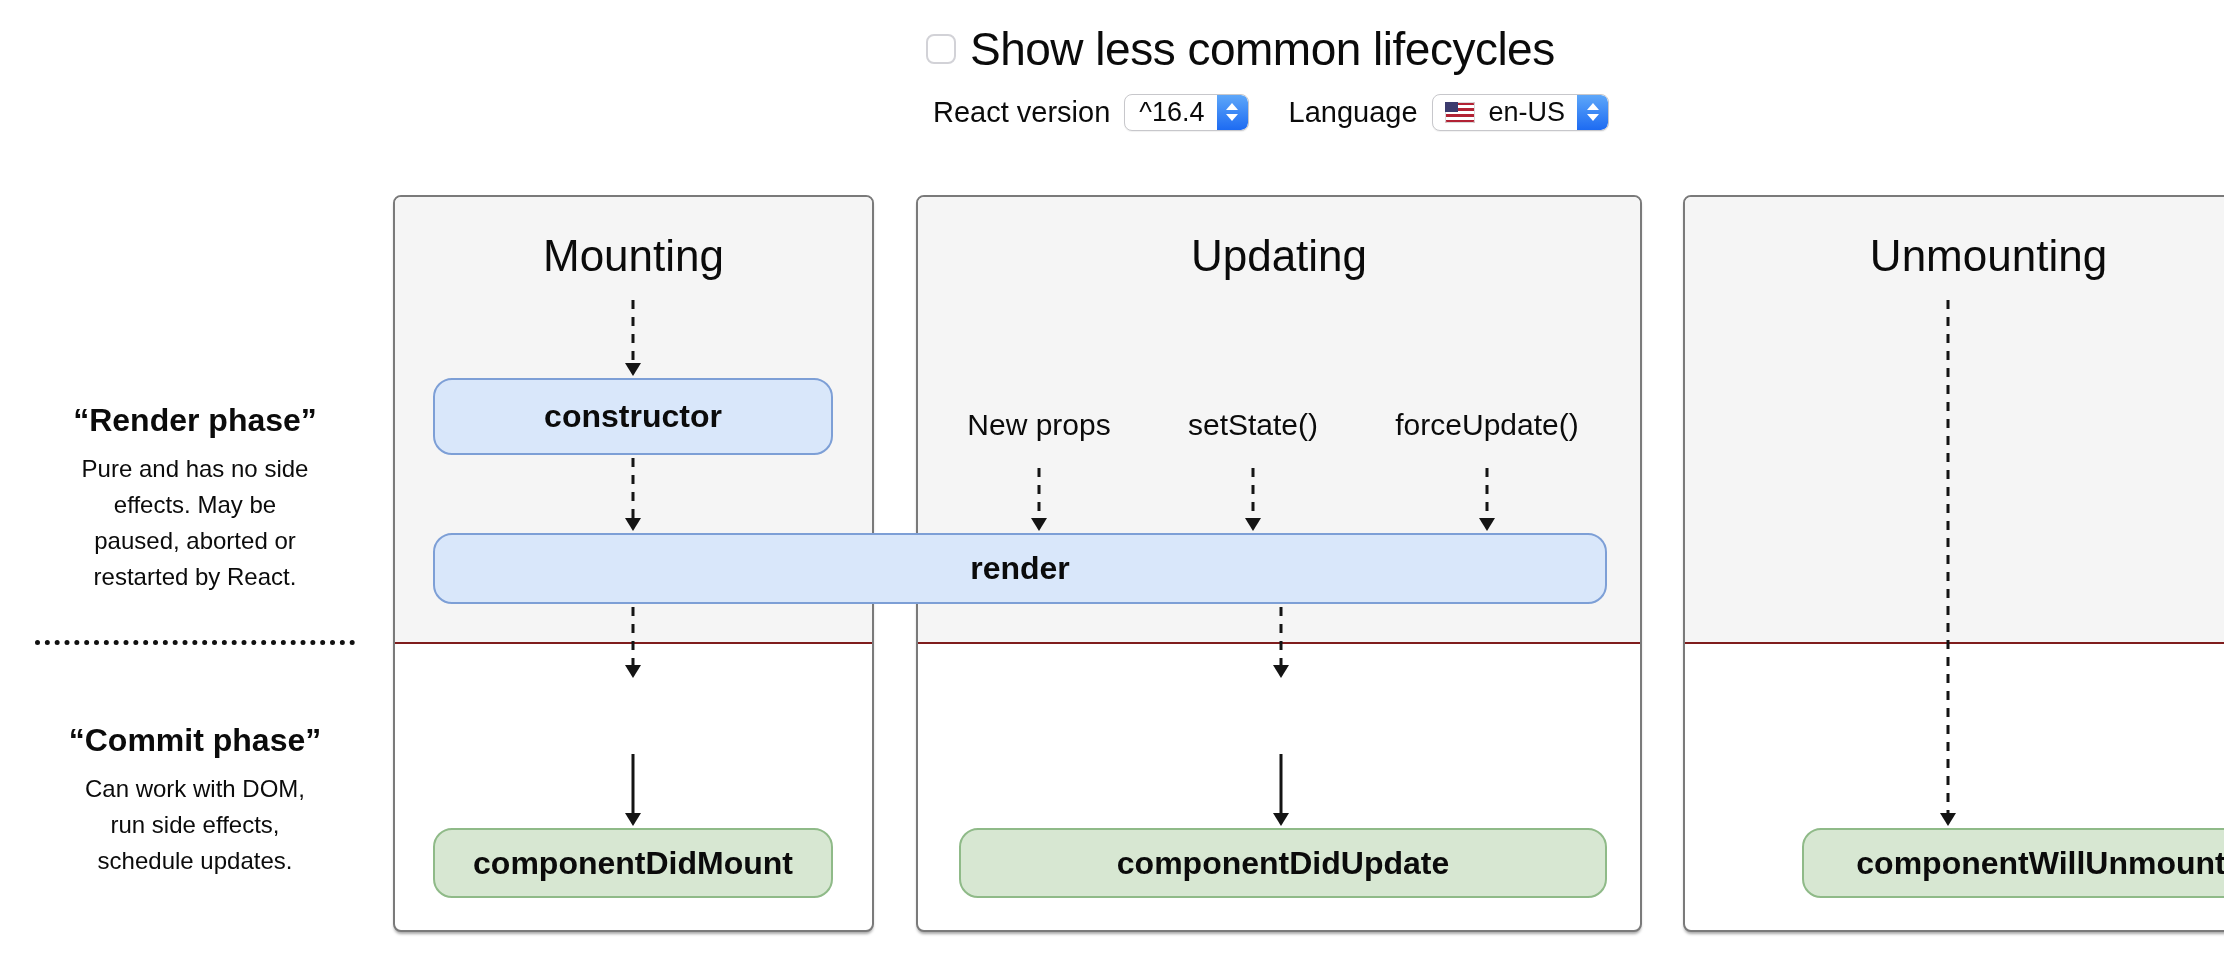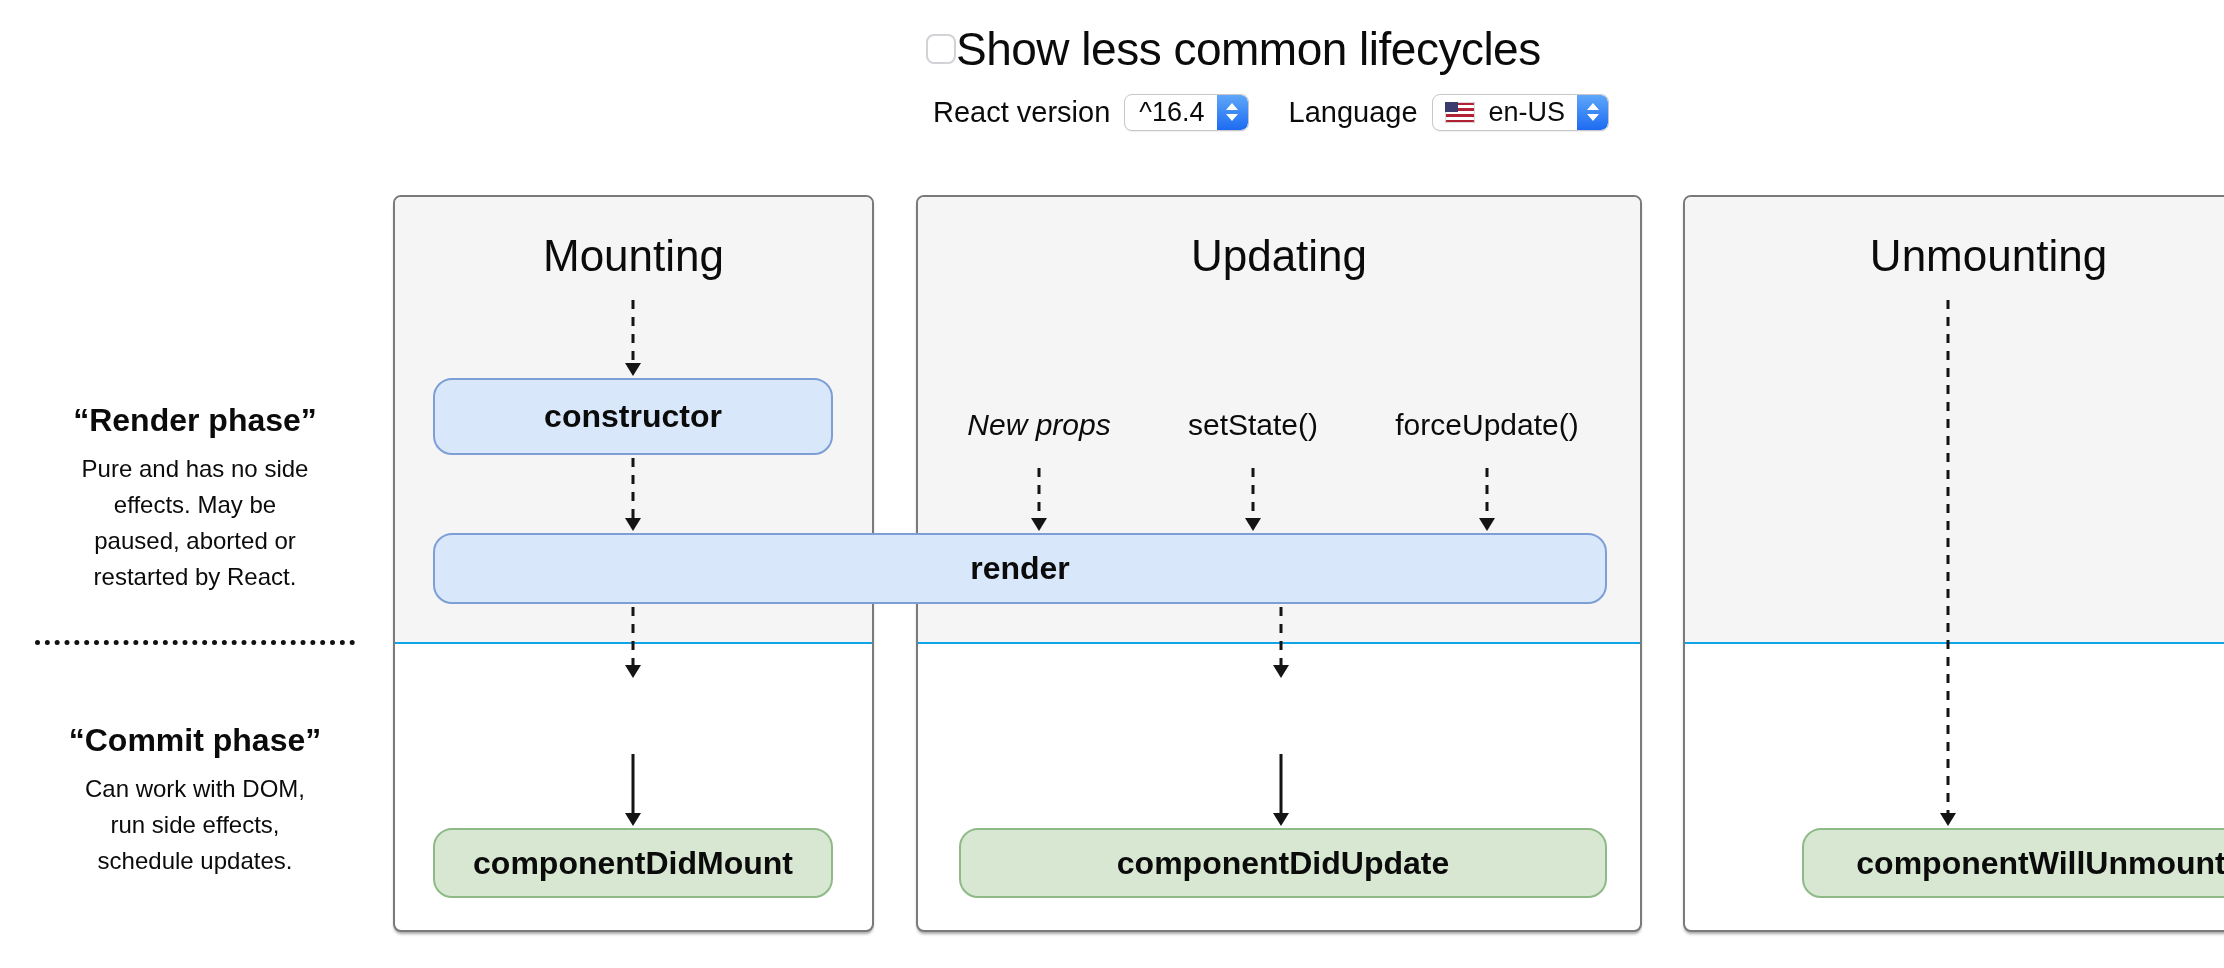--- a/index.html
+++ b/index.html
@@ -9,21 +9,21 @@
     position: relative;
     width: 2224px;
     height: 968px;
     background: #ffffff;
     overflow: hidden;
   }
 
   
   .toggle-row {
     position: absolute; left: 926px; top: 20px; height: 58px;
-    display: flex; align-items: center; 
+    display: flex; align-items: center; gap: 14px;
   }
   .checkbox {
     width: 30px; height: 30px;
     border: 2px solid #d2d2d7; border-radius: 8px;
     background: #fff;
   }
   .toggle-label { font-size: 46px; line-height: 1; color: #0b0b0b; letter-spacing: -0.5px; }
 
   .controls-row {
     position: absolute; left: 933px; top: 90px; height: 44px;
@@ -79,21 +79,21 @@
 
   
   .panel {
     position: absolute; top: 195px; height: 737px;
     border: 2px solid #7a7a7a; border-radius: 8px;
     background: #ffffff;
     box-shadow: 0 3px 3px -1px rgba(0,0,0,0.35);
     overflow: hidden;
   }
   .panel .render-zone {
-    height: 447px; background: #f5f5f5; border-bottom: 2px solid #0ea5e9;
+    height: 447px; background: #f5f5f5; border-bottom: 2px solid #7f1d1d;
   }
   .panel-title {
     padding-top: 33px; text-align: center;
     font-size: 44px; line-height: 52px; color: #0b0b0b;
   }
   #panel-mounting   { left: 393px;  width: 481px; }
   #panel-updating   { left: 916px;  width: 726px; }
   #panel-unmounting { left: 1683px; width: 611px; }
 
   
@@ -112,21 +112,21 @@
   #node-react-updates { left: 433px; top: 680px; width: 1174px; height: 71px; }
   #node-cdm { left: 433px;  top: 828px; width: 400px; height: 70px; }
   #node-cdu { left: 959px;  top: 828px; width: 648px; height: 70px; }
   #node-cwu { left: 1802px; top: 828px; width: 478px; height: 70px; }
 
   
   .trigger {
     position: absolute; top: 408px; transform: translateX(-50%);
     font-size: 30px; color: #0b0b0b; white-space: nowrap;
   }
-  .trigger.italic { font-style: italic; }
+  .trigger.italic { }
   #trigger-new-props   { left: 1039px; }
   #trigger-set-state   { left: 1253px; }
   #trigger-force-update{ left: 1487px; }
 
   
   .varrow { position: absolute; width: 18px; transform: translateX(-9px); }
   .varrow .shaft {
     position: absolute; left: 50%; top: 0; bottom: 11px; width: 3px;
     transform: translateX(-1.5px);
     background: repeating-linear-gradient(to bottom, #141414 0 9px, transparent 9px 17px);

